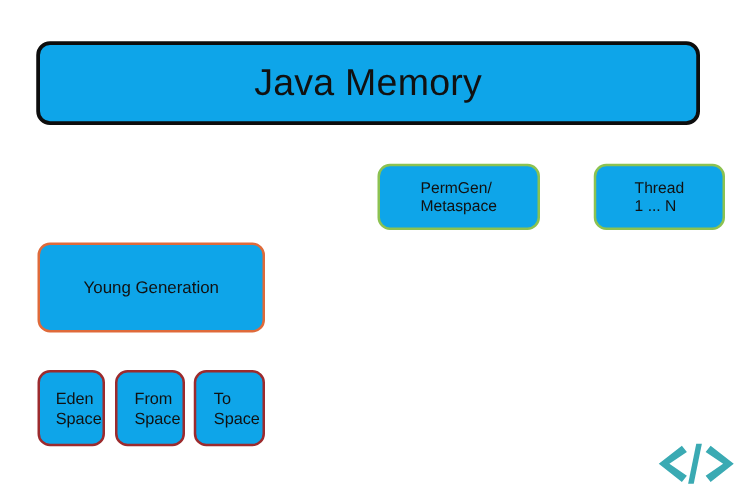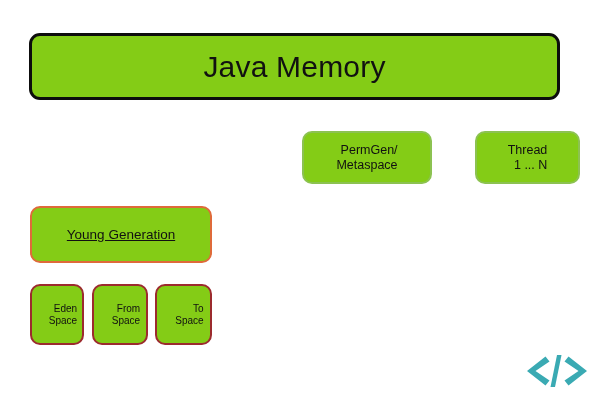--- a/index.html
+++ b/index.html
@@ -18,22 +18,22 @@
     position: relative;
     width: 600px;
     height: 400px;
   }
   .box {
     position: absolute;
     box-sizing: border-box;
     display: flex;
     align-items: center;
     justify-content: center;
-    text-align: right;
-    background: #84cc16;
+    text-align: left;
+    background: #0ea5e9;
     color: #111111;
     line-height: 1.18;
     white-space: pre-line;
   }
 
   
   .box--title {
     left: 29px;
     top: 33px;
     width: 531px;
@@ -71,40 +71,39 @@
     font-size: 12.5px;
   }
 
   
   .box--orange {
     border: 2.5px solid #df6a3a;
     border-radius: 10px;
   }
   .box--young {
     left: 30px;
-    top: 206px;
+    top: 194px;
     width: 182px;
-    height: 57px;
+    height: 72px;
     font-size: 13.5px;
-    text-decoration: underline;
   }
   .box--tenured {
     left: 229px;
     top: 212px;
     width: 58px;
     height: 54px;
     font-size: 11px;
   }
 
   
   .box--darkred {
     border: 2.5px solid #9c2b2e;
     border-radius: 10px;
-    font-size: 10px;
-    top: 284px;
+    font-size: 13px;
+    top: 296px;
     height: 61px;
     padding-left: 12px;
   }
   .box--eden  { left: 30px;  width: 54px; }
   .box--from  { left: 92px;  width: 56px; }
   .box--to    { left: 155px; width: 57px; }
 
   
   .logo {
     position: absolute;

